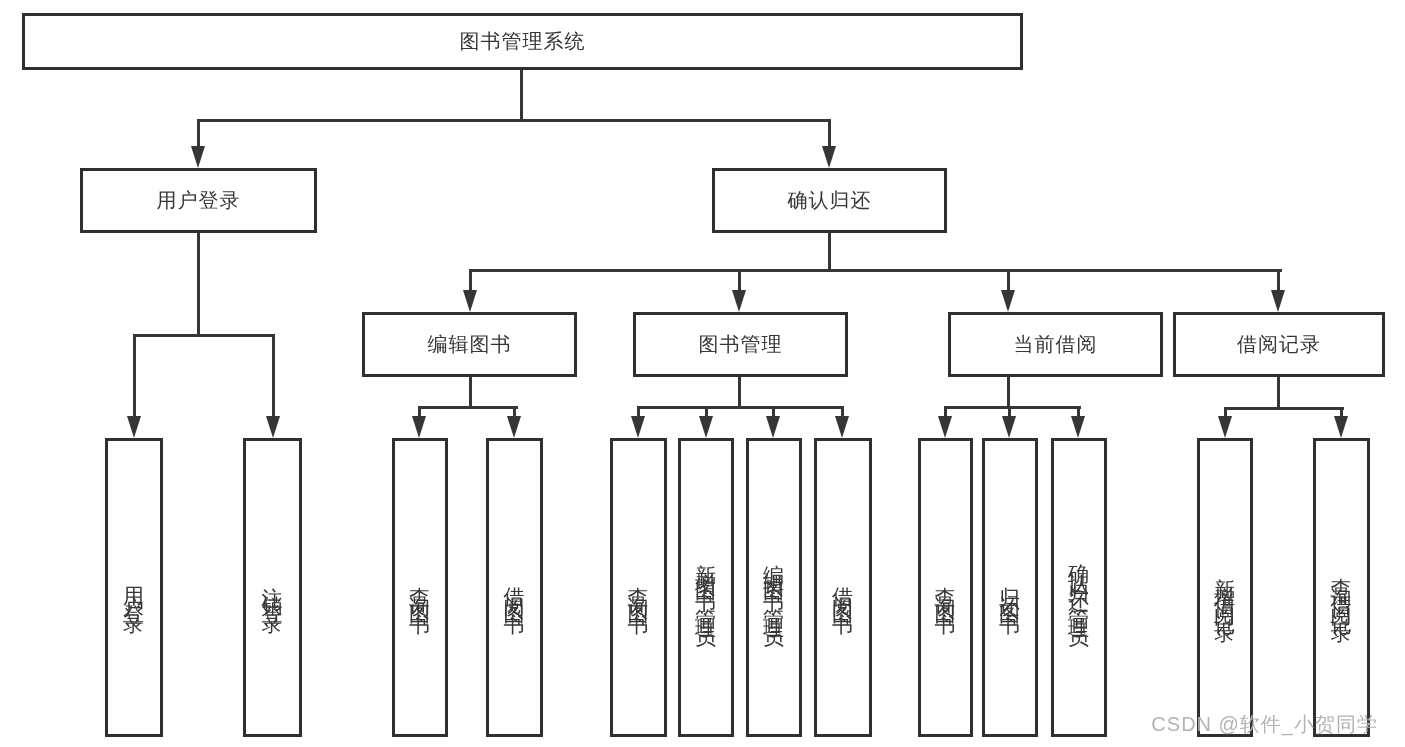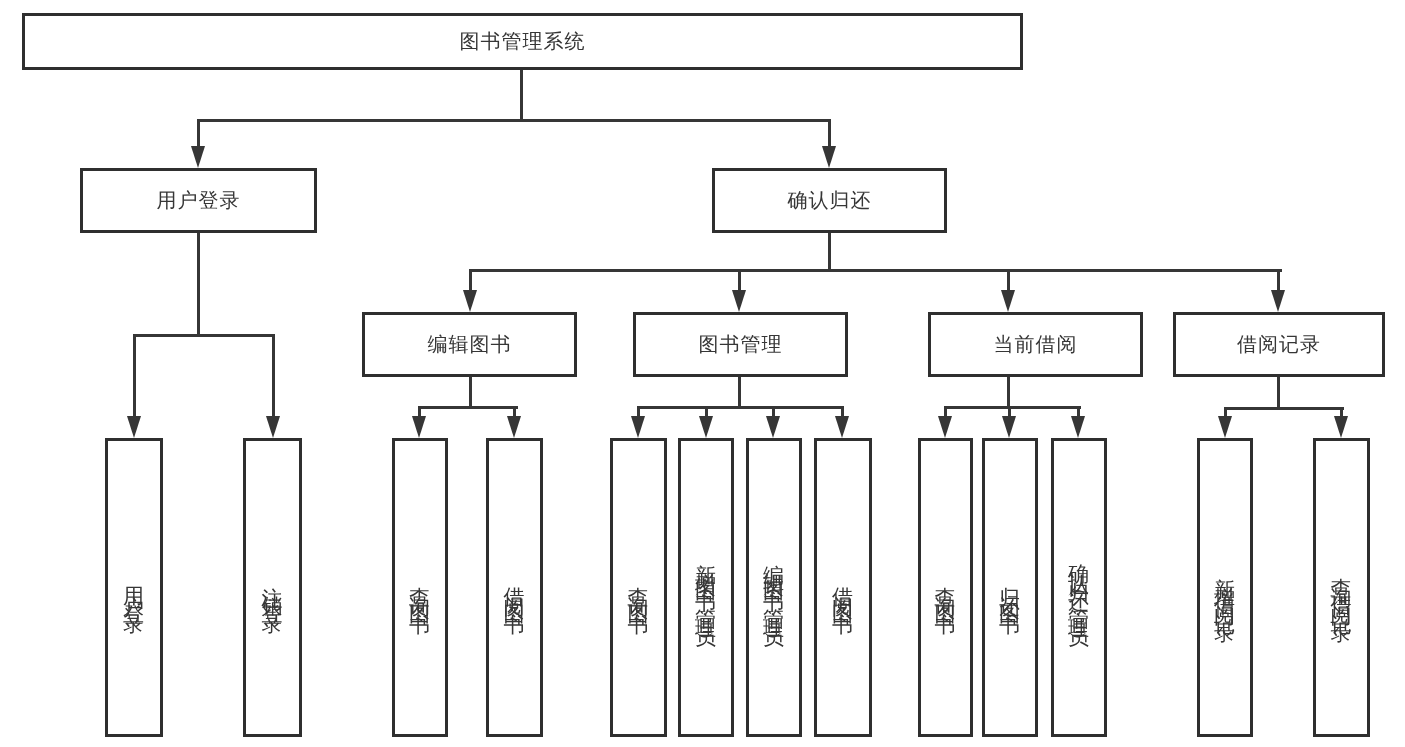--- a/index.html
+++ b/index.html
@@ -43,21 +43,21 @@
   <div class="box h" style="left:712px; top:168px; width:235px; height:65px;">
     <span>确认归还</span>
   </div>
 
   <div class="box h" style="left:362px; top:312px; width:215px; height:65px;">
     <span>编辑图书</span>
   </div>
   <div class="box h" style="left:633px; top:312px; width:215px; height:65px;">
     <span>图书管理</span>
   </div>
-  <div class="box h" style="left:928px; top:312px; width:215px; height:65px;">
+  <div class="box h" style="left:948px; top:312px; width:215px; height:65px;">
     <span>当前借阅</span>
   </div>
   <div class="box h" style="left:1173px; top:312px; width:212px; height:65px;">
     <span>借阅记录</span>
   </div>
 
   <div class="box v" style="left:105px; top:438px; width:58px; height:299px;">
     <span>用户登录</span>
   </div>
   <div class="box v" style="left:243px; top:438px; width:59px; height:299px;">
@@ -153,14 +153,15 @@
   <div class="line" style="left:1077px; top:406px; width:3px;  height:14px;"></div>
   <div class="arrow" style="left:1071px; top:416px;"></div>
 
   <div class="line" style="left:1277px; top:377px; width:3px;  height:33px;"></div>
   <div class="line" style="left:1224px; top:407px; width:120px; height:3px;"></div>
   <div class="line" style="left:1224px; top:407px; width:3px;  height:13px;"></div>
   <div class="arrow" style="left:1218px; top:416px;"></div>
   <div class="line" style="left:1340px; top:407px; width:3px;  height:13px;"></div>
   <div class="arrow" style="left:1334px; top:416px;"></div>
 
+  <div class="watermark">CSDN @软件_小贺同学</div>
 
 </div>
 
 </body></html>

